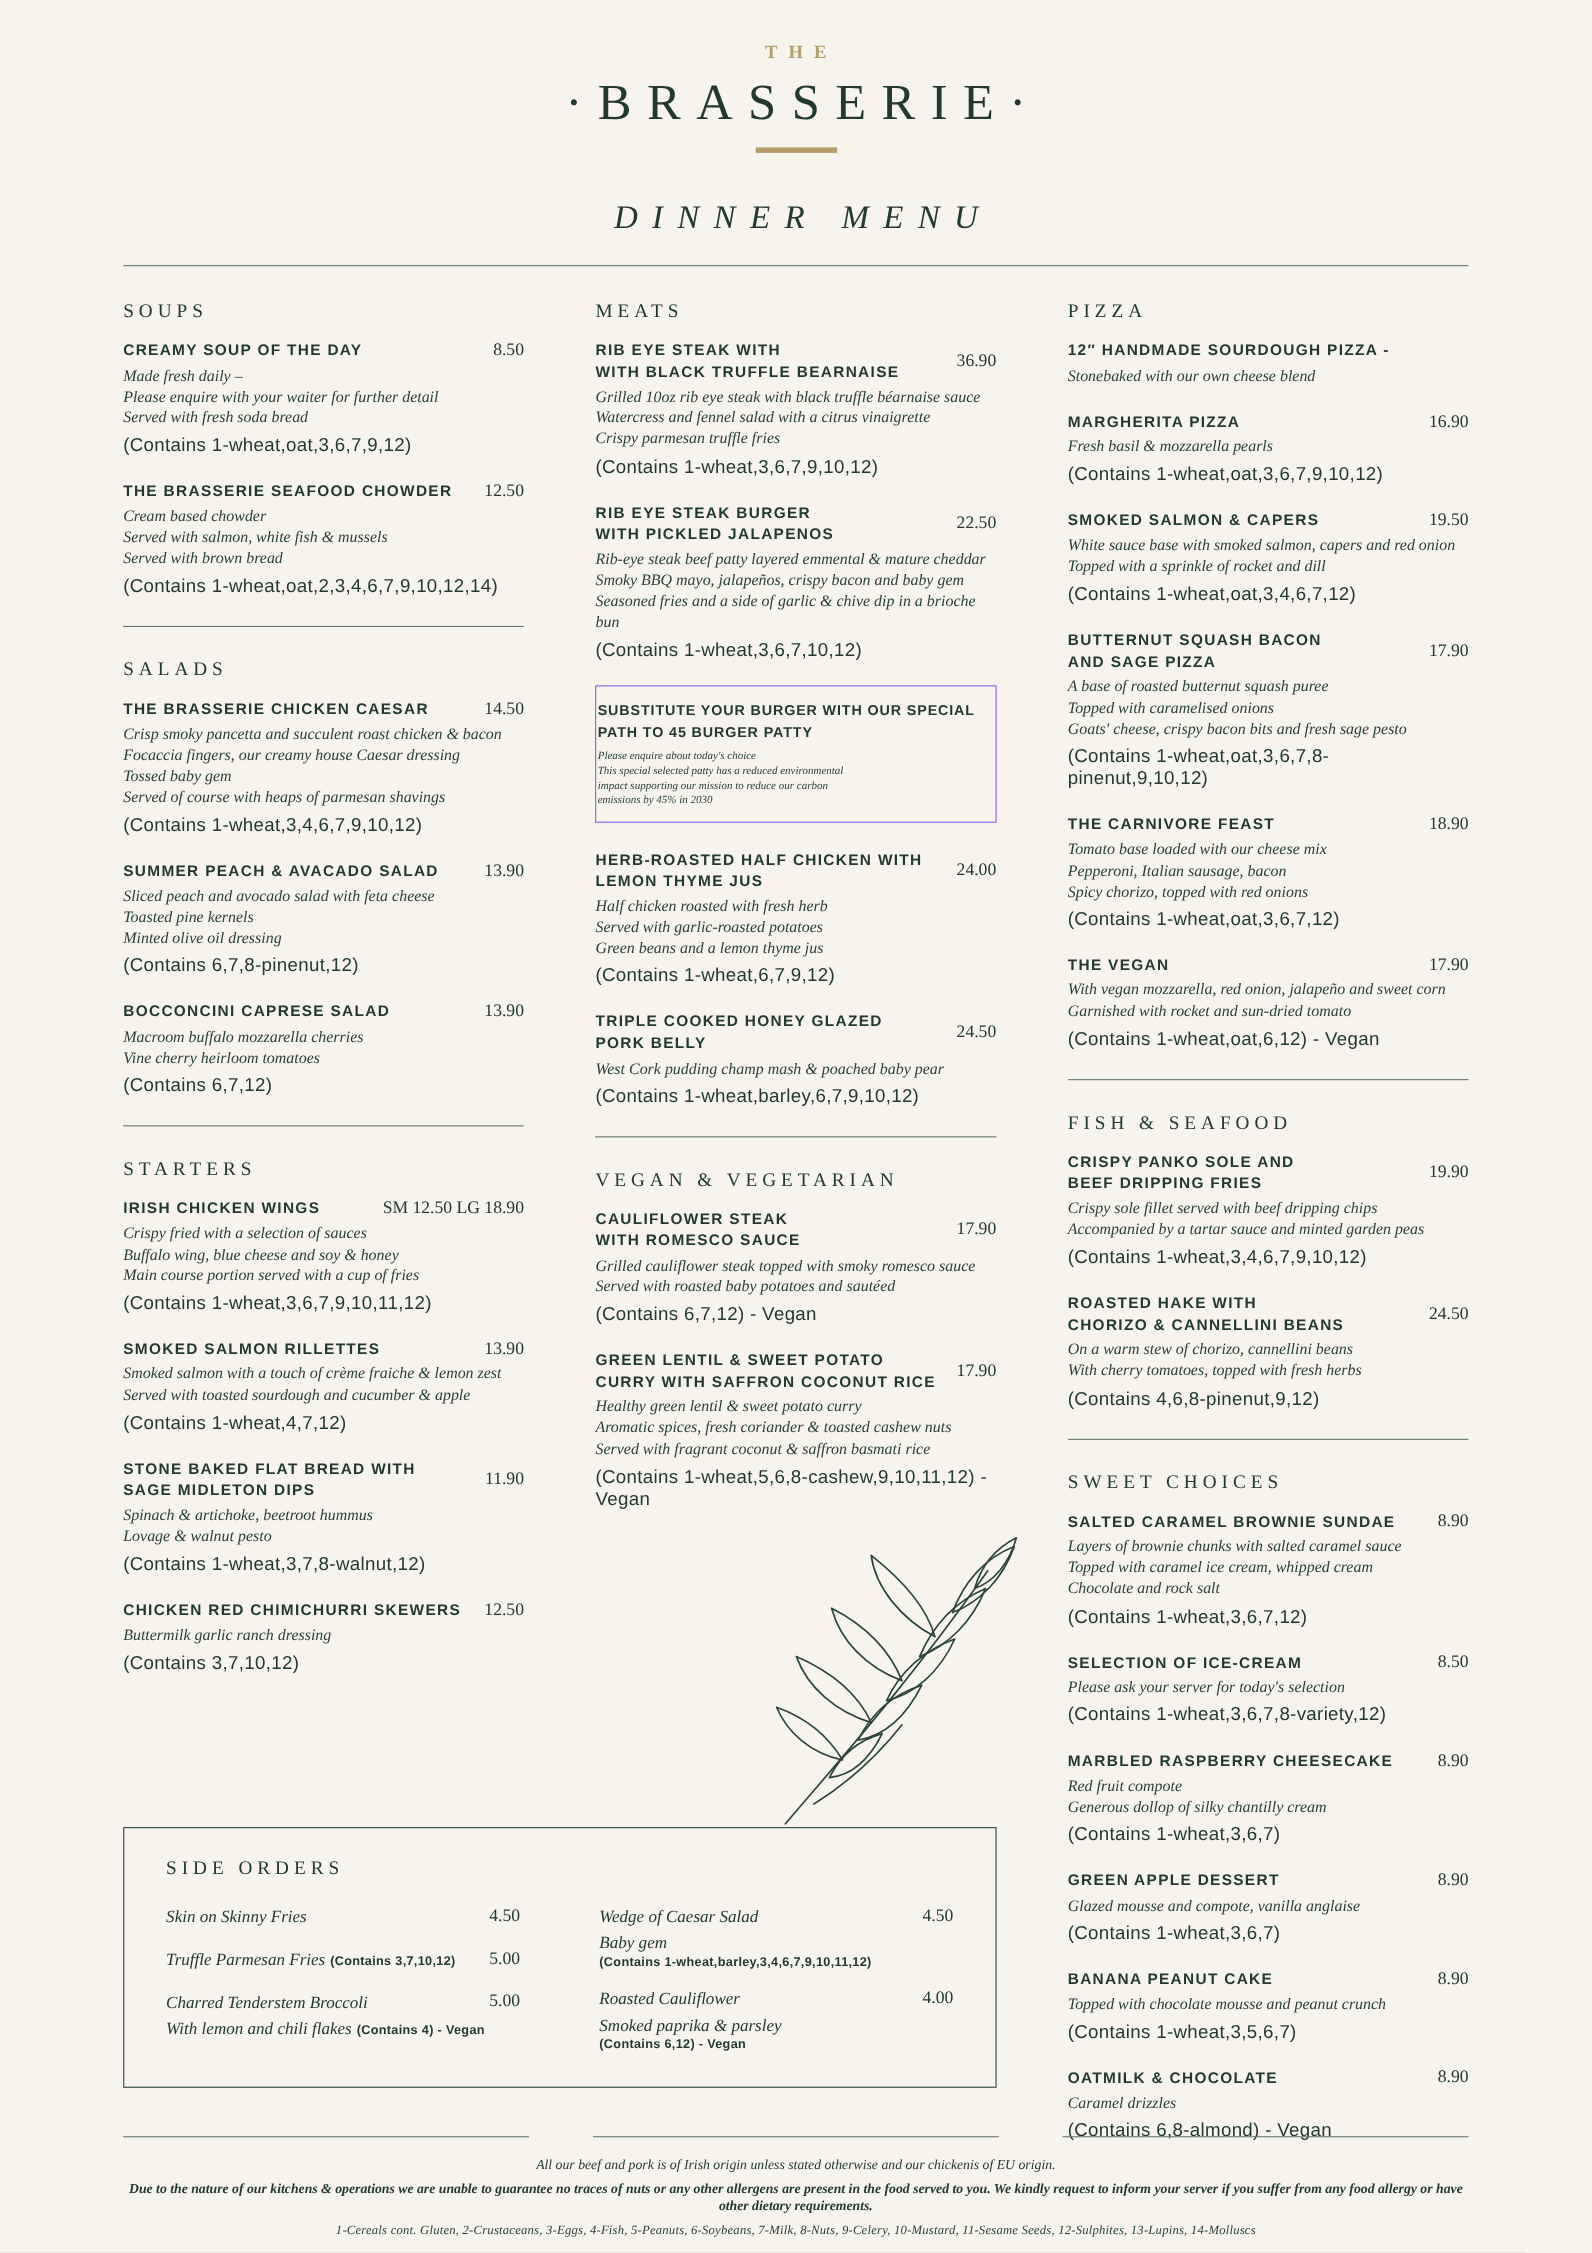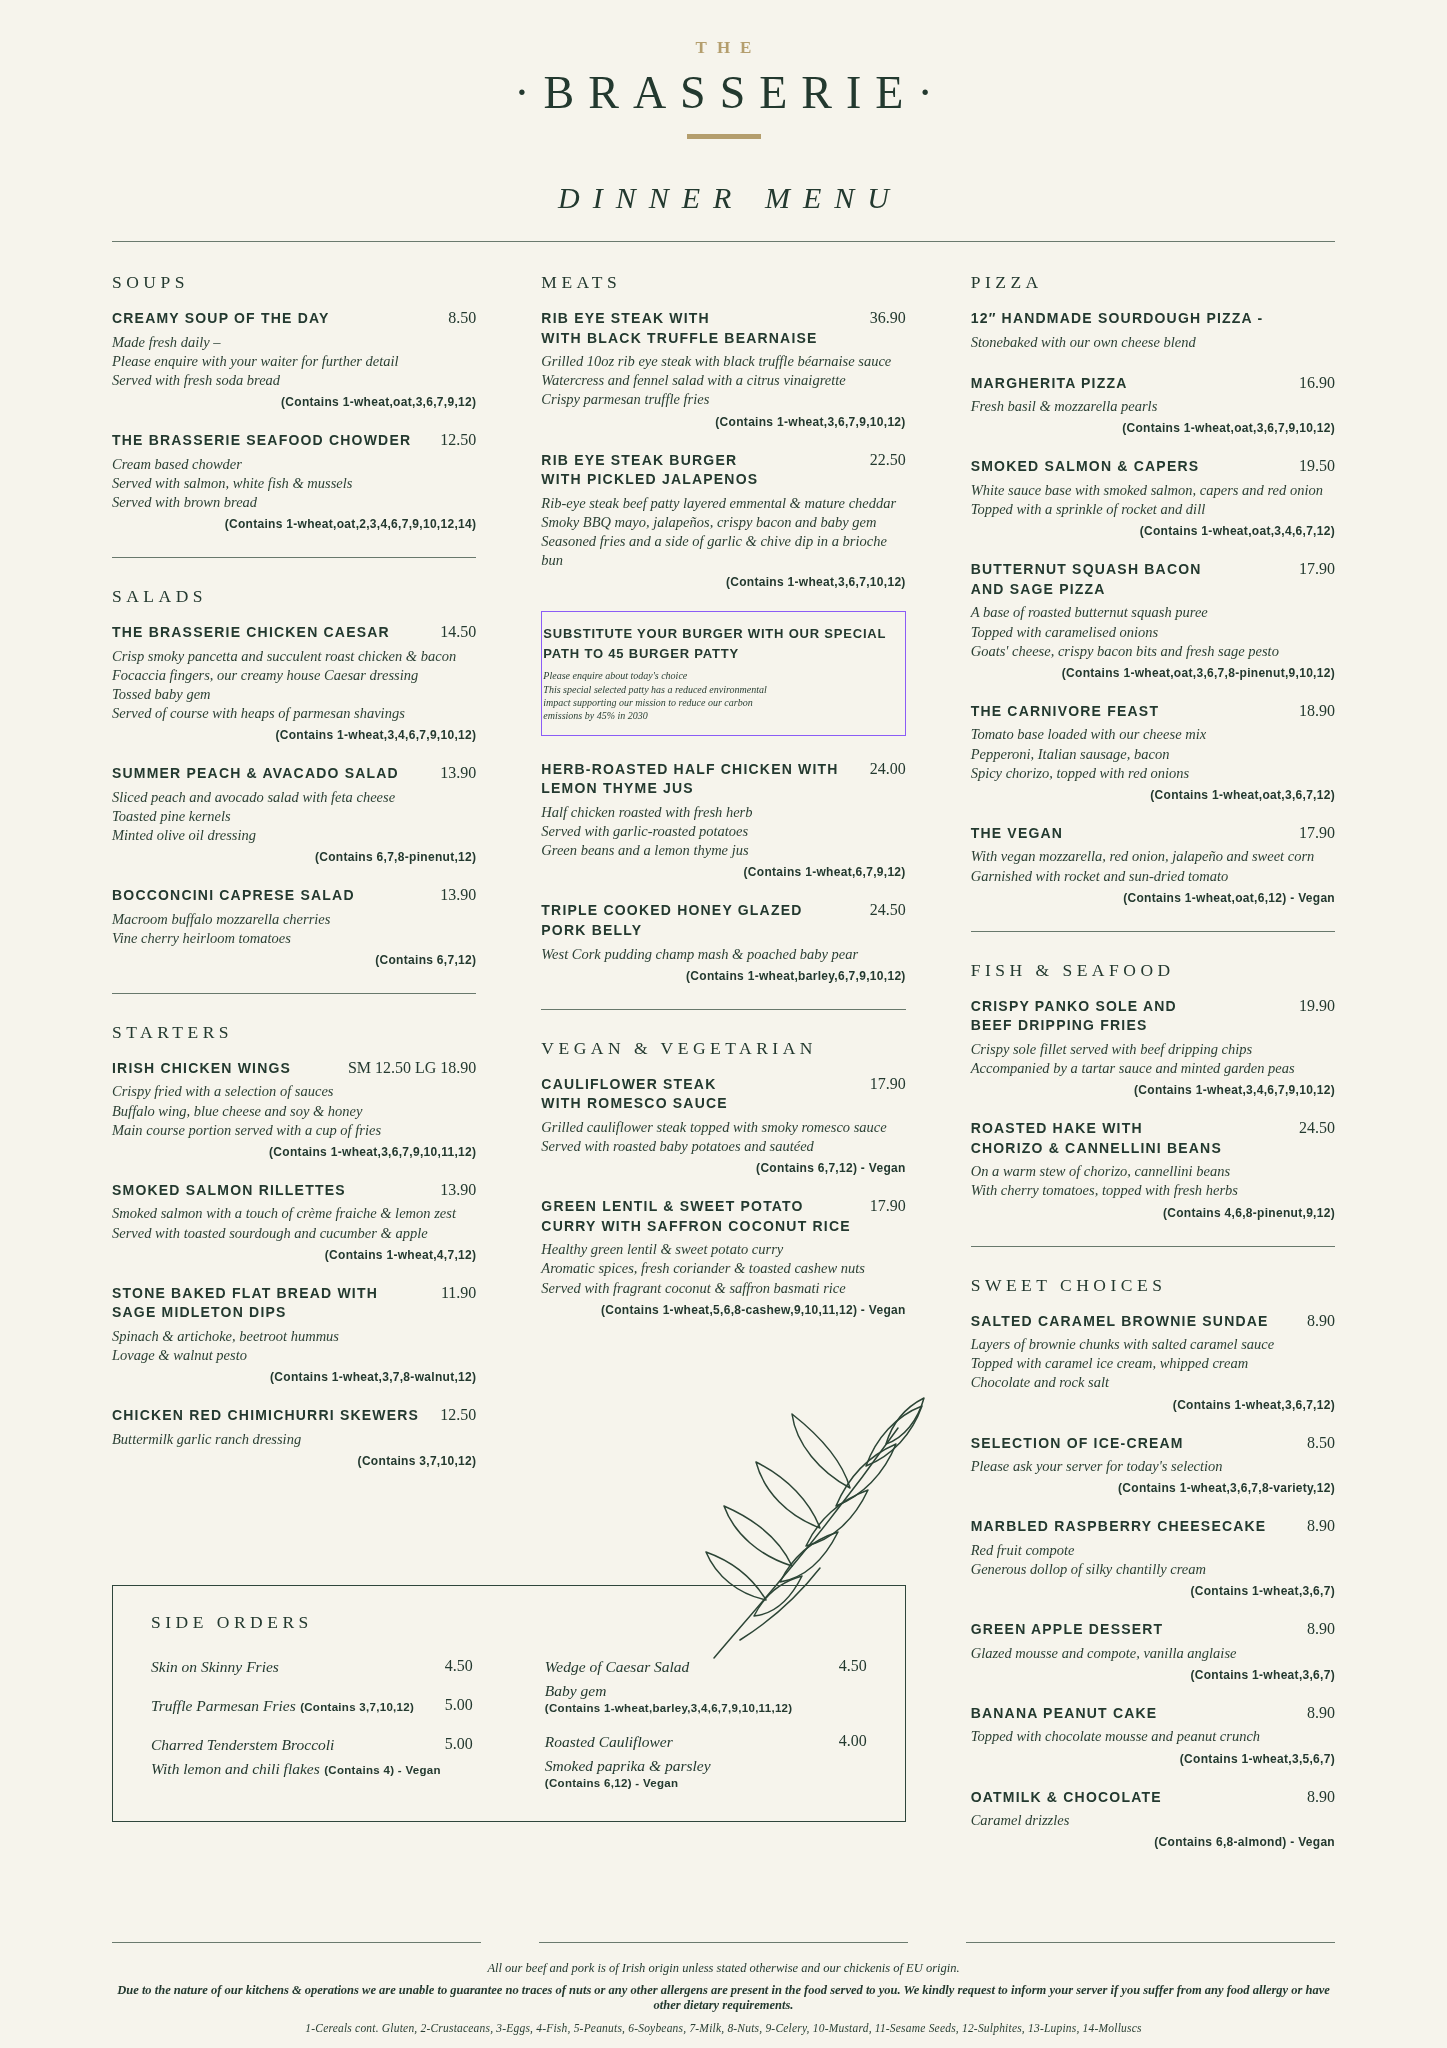--- a/index.html
+++ b/index.html
@@ -18,25 +18,25 @@
   .menu-title { font-family:"Liberation Serif", serif; font-weight:400; font-size:30px; letter-spacing:13px; padding-left:13px; color:#23392f; margin-top:42px;font-style:italic; }
   .top-rule { border:none; border-top:1px solid #6a7a6e; margin-top:26px; }
   
   .columns { display:grid; grid-template-columns:1fr 1fr 1fr; column-gap:65px; margin-top:30px; align-items:start; }
   .col1 { grid-column:1; grid-row:1; }
   .col2 { grid-column:2; grid-row:1; }
   .col3 { grid-column:3; grid-row:1 / span 2; }
   .sec-h { font-family:"Liberation Serif", serif; font-weight:400; font-size:17.5px; letter-spacing:4.5px; color:#23392f; margin-bottom:16px; }
   .divider { border-top:1px solid #68786c; margin:26px 0 28px; }
   .item { margin-bottom:22px; }
-  .row { display:flex; justify-content:space-between; align-items:flex-start; gap:12px; }
+  .row { display:flex; justify-content:space-between; align-items:center; gap:12px; }
   .nm { font-family:"Liberation Sans", sans-serif; font-weight:700; font-size:14px; letter-spacing:1.2px; line-height:1.4; color:#23392f; white-space:pre-line; }
   .pr { font-family:"Liberation Serif", serif; font-size:16px; color:#23392f; white-space:nowrap; }
   .ds { font-family:"Liberation Serif", serif; font-style:italic; font-size:14.5px; line-height:1.32; color:#2b4034; margin-top:4px; white-space:pre-line; }
-  .ct { font-family:"Liberation Sans", sans-serif; font-weight:700; font-size:12px; letter-spacing:.3px; color:#23392f; margin-top:5px;text-align:right; }
+  .ct { font-family:"Liberation Sans", sans-serif; font-weight:400; font-size:17px; letter-spacing:.3px; color:#23392f; margin-top:5px; }
   
   .promo { border:1px solid #8b5cf6; padding:12px 1px; margin:2px 0 24px; }
   .promo-title { font-family:"Liberation Sans", sans-serif; font-weight:700; font-size:13px; line-height:1.5; letter-spacing:.8px; color:#23392f; white-space:pre-line; }
   .promo-desc { font-family:"Liberation Serif", serif; font-style:italic; font-size:10px; line-height:1.34; margin-top:6px; white-space:pre-line; color:#2b4034; }
   
   .sides-box { grid-column:1 / span 2; grid-row:2; border:1.5px solid #2f463c; padding:26px 38px 14px; margin-top:46px; background:transparent; }
   .sides-grid { display:grid; grid-template-columns:1fr 1fr; column-gap:72px; margin-top:24px; }
   .side-item { margin-bottom:18px; }
   .side-row { display:flex; justify-content:space-between; align-items:flex-start; gap:12px; }
   .side-nm { font-family:"Liberation Serif", serif; font-style:italic; font-size:15.5px; line-height:1.35; color:#23392f; }

